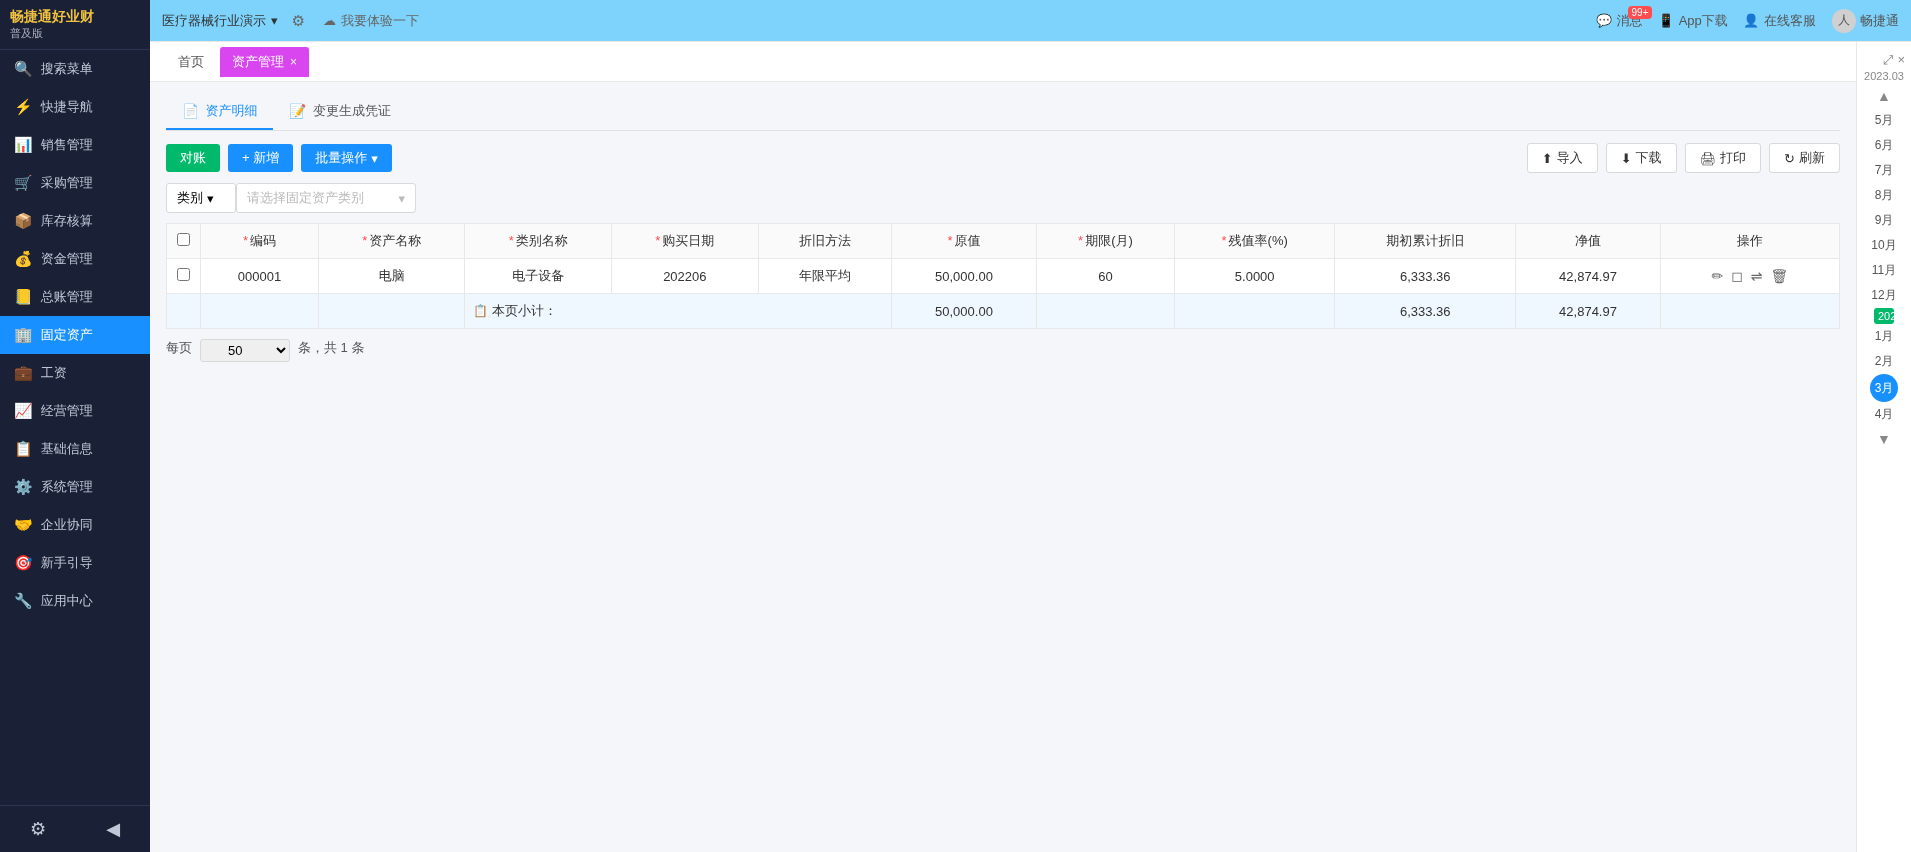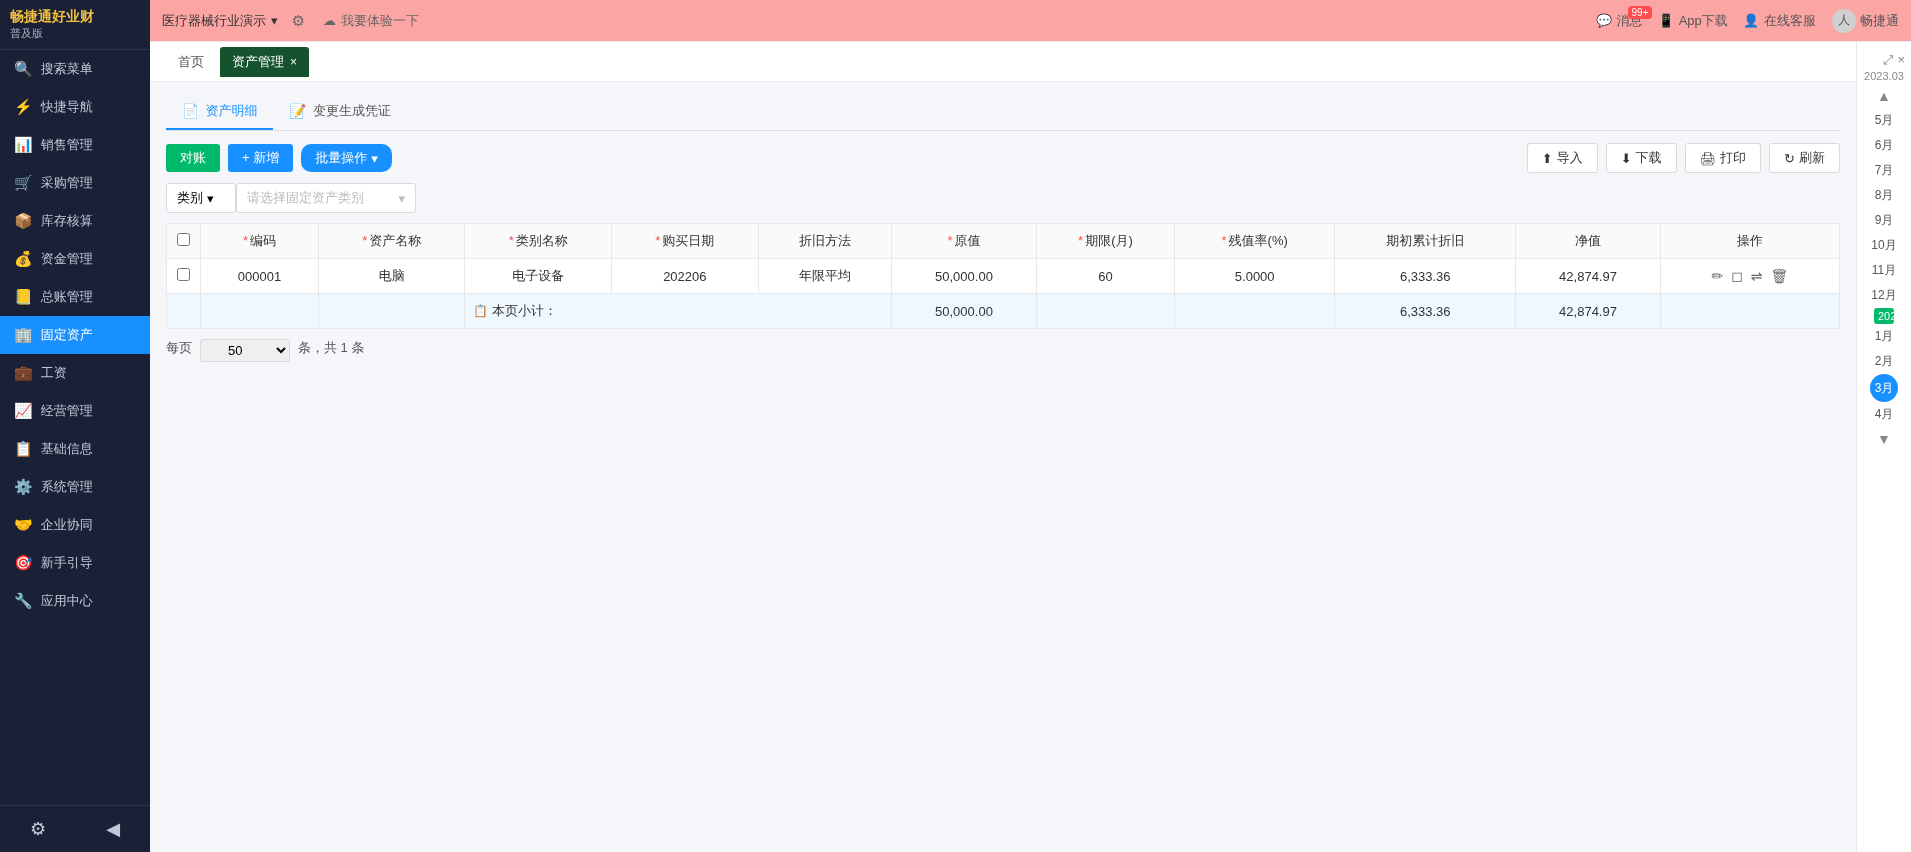--- a/index.html
+++ b/index.html
@@ -47,21 +47,21 @@
     
     .main-area {
       flex: 1;
       display: flex;
       flex-direction: column;
       height: 100%;
       overflow: hidden;
     }
     .top-bar {
       height: 42px;
-      background: #fca5a5;
+      background: #7dd3fc;
       display: flex;
       align-items: center;
       padding: 0 12px;
       border-bottom: 1px solid #e8e8e8;
       gap: 10px;
       flex-shrink: 0;
     }
     .top-bar-company {
       display: flex;
       align-items: center;
@@ -130,21 +130,21 @@
       flex-shrink: 0;
       gap: 4px;
     }
     .tab-home {
       color: #555;
       padding: 8px 12px;
       cursor: pointer;
       font-size: 13px;
     }
     .tab-active {
-      background: #14532d;
+      background: #d946ef;
       color: #fff;
       padding: 6px 12px;
       border-radius: 3px 3px 0 0;
       font-size: 13px;
       display: flex;
       align-items: center;
       gap: 6px;
       cursor: pointer;
     }
     .tab-close { font-size: 12px; }
@@ -197,21 +197,21 @@
       cursor: pointer;
       font-size: 13px;
       border: none;
       display: flex;
       align-items: center;
       gap: 4px;
     }
     .btn-primary { background: #1890ff; color: #fff; }
     .btn-success { background: #00b96b; color: #fff; }
     .btn-default { background: #fff; color: #333; border: 1px solid #d9d9d9; }
-    .btn-batch { background: #1890ff; color: #fff; border-radius: 10px; }
+    .btn-batch { background: #1890ff; color: #fff; }
 
     .filter-row { display: flex; align-items: center; gap: 0; margin-bottom: 10px; }
     .filter-select {
       padding: 5px 10px;
       border: 1px solid #d9d9d9;
       border-radius: 3px;
       background: #fff;
       font-size: 13px;
       display: flex;
       align-items: center;

